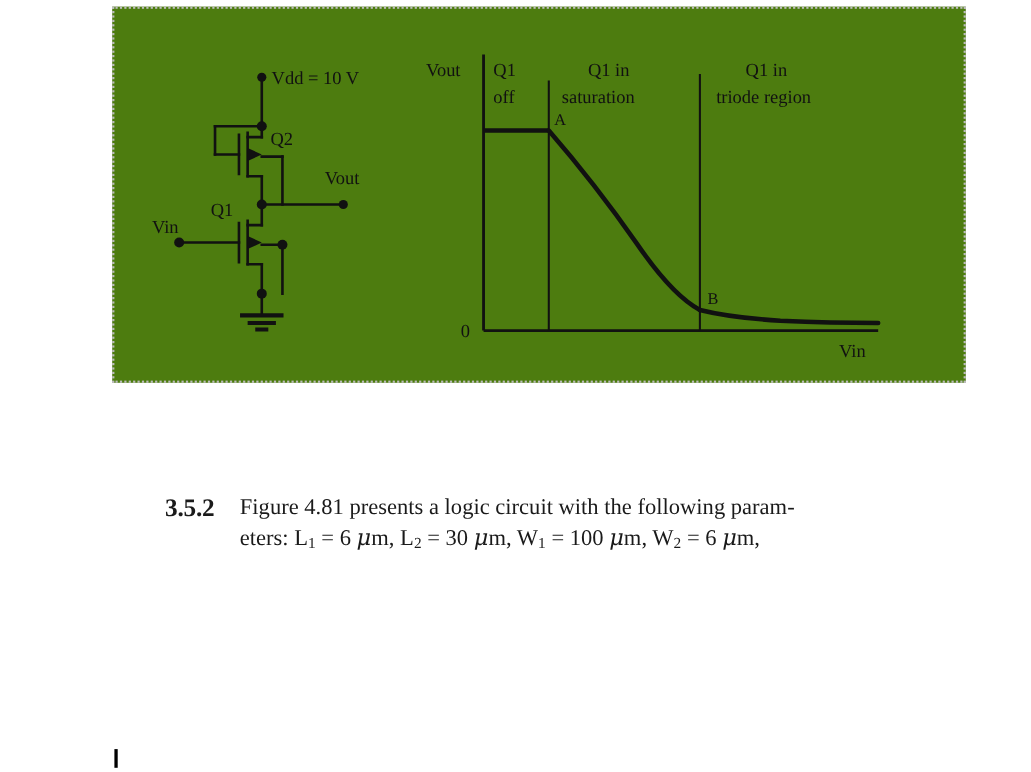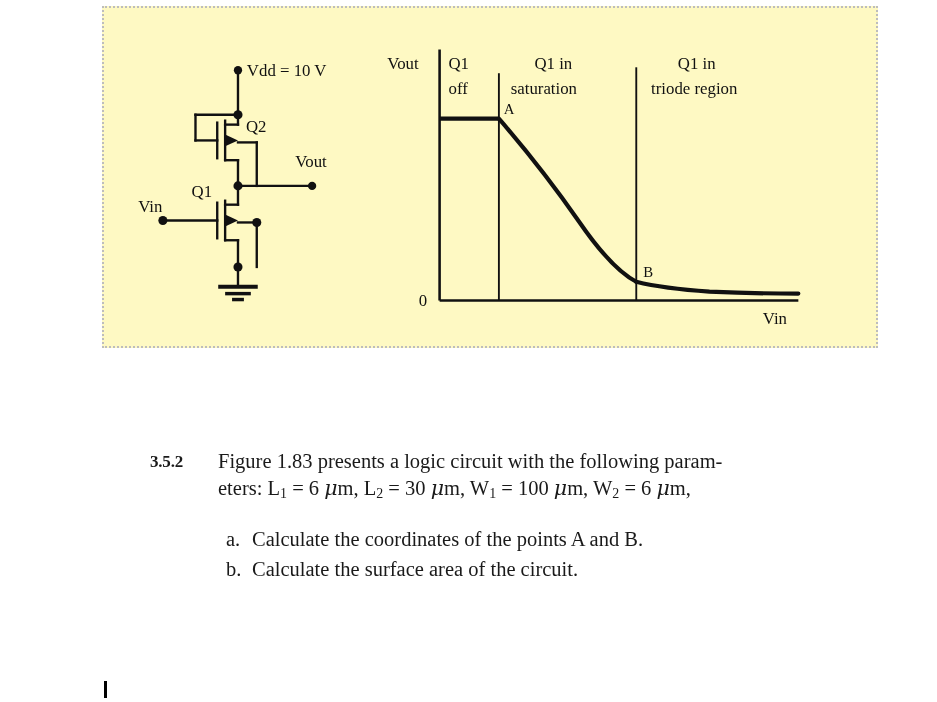--- a/index.html
+++ b/index.html
@@ -19,21 +19,21 @@
 
   
   #figure-frame {
     position: absolute;
     left: 102px;
     top: 6px;
     width: 776px;
     height: 342px;
     border: 2px dotted #bdbdbd;
     box-sizing: border-box;
-    background: #fef9c3;
+    background: #4d7c0f;
     text-align: right;
   }
 
   #figure-svg {
     position: absolute;
     left: 0;
     top: 0;
     width: 100%;
     height: 100%;
     display: block;
@@ -61,21 +61,21 @@
     position: relative;
     font-size: 20.5px;
     line-height: 27px;
     text-align: left;
   }
   #problem-number {
     position: absolute;
     left: 0;
     top: 0;
     font-weight: bold;
-    font-size: 17px;
+    font-size: 23px;
     letter-spacing: -0.2px;
   }
   #problem-body {
     margin-left: 68px;
   }
   #problem-body .ln {
     white-space: nowrap;
   }
   .mi { font-style: normal; font-family: Liberation Serif, serif; }
   .mu { font-family: "DejaVu Serif", serif; font-style: italic; }
@@ -217,33 +217,25 @@
   </svg>
 </div>
 
 <div id="problem-block">
 
   <div id="problem-main">
     <span id="problem-number">3.5.2</span>
 
     <div id="problem-body">
       <div class="ln">
-        <span>Figure 1.83 presents a logic circuit with the following param-</span>
+        <span>Figure 4.81 presents a logic circuit with the following param-</span>
       </div>
 
       <div class="ln">
         <span class="mi">eters: L</span><sub>1</sub><span class="mi"> = 6 </span><span class="mu">μ</span><span class="mi">m, L</span><sub>2</sub><span class="mi"> = 30 </span><span class="mu">μ</span><span class="mi">m, W</span><sub>1</sub><span class="mi"> = 100 </span><span class="mu">μ</span><span class="mi">m, W</span><sub>2</sub><span class="mi"> = 6 </span><span class="mu">μ</span><span class="mi">m,</span>
       </div>
 
     </div>
   </div>
 
-  <div id="sub-questions">
-    <div class="qrow">
-      <span class="qlabel">a.</span><span>Calculate the coordinates of the points A and B.</span>
-    </div>
-    <div class="qrow">
-      <span class="qlabel">b.</span><span>Calculate the surface area of the circuit.</span>
-    </div>
-  </div>
 </div>
 
 <div id="text-caret"></div>
 
 </body></html>

